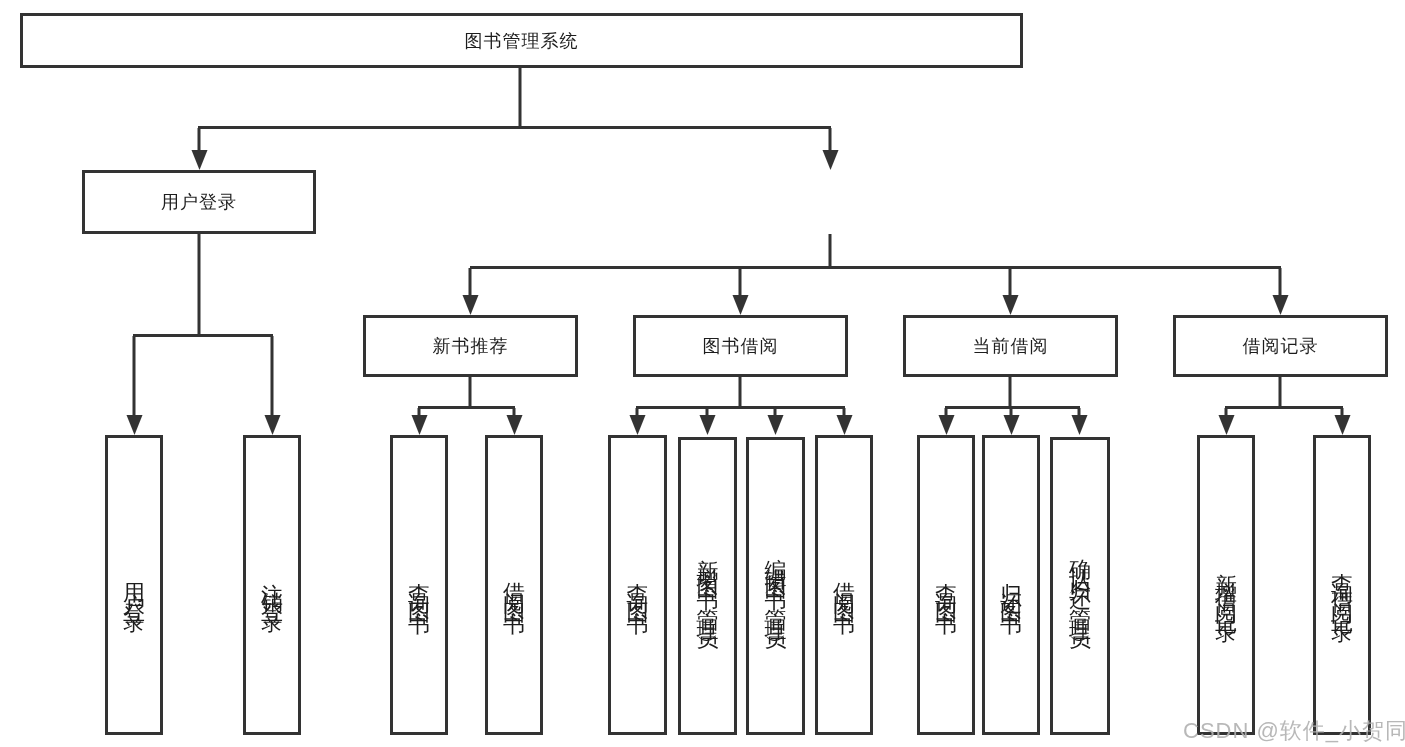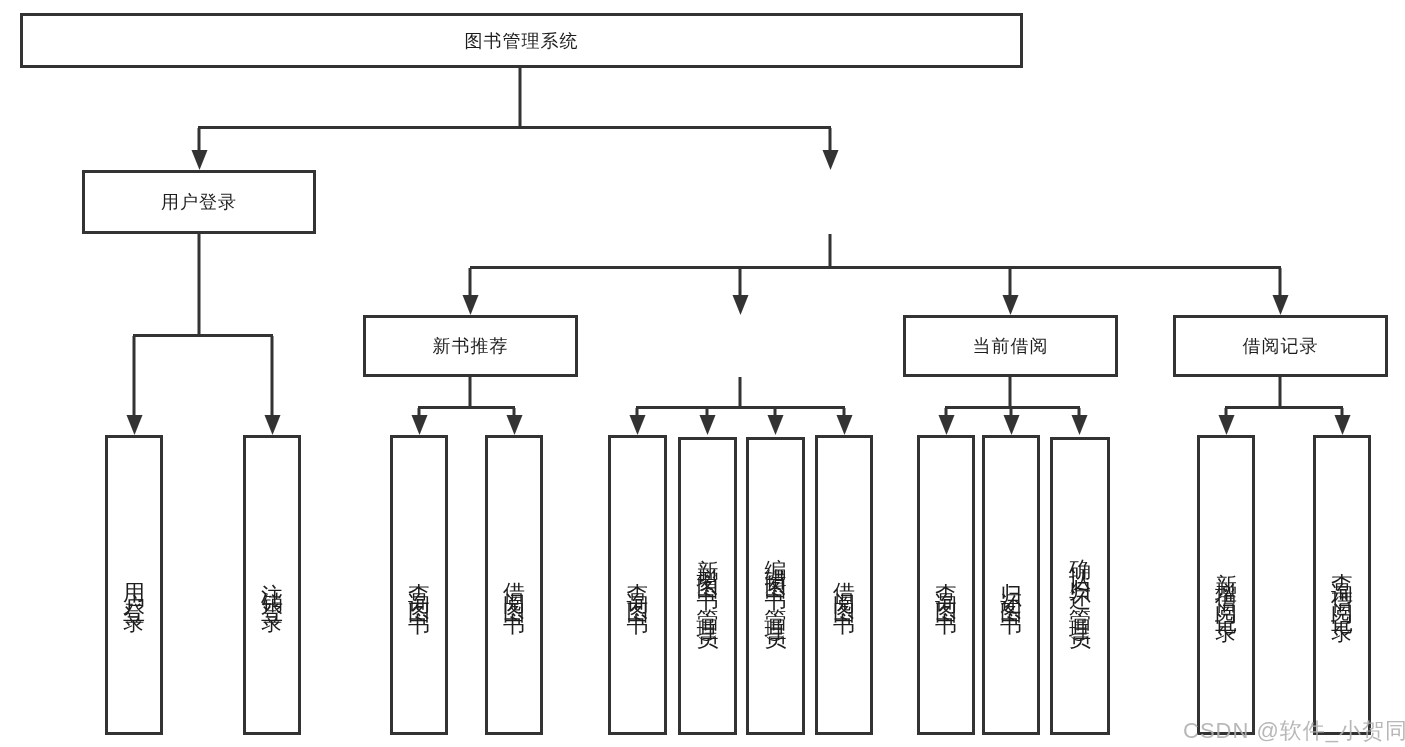--- a/index.html
+++ b/index.html
@@ -102,20 +102,23 @@
   <div class="vline" style="left:830px;top:234px;height:34px;"></div>
   <div class="hline" style="left:470px;top:266px;width:811px;"></div>
   <div class="drop" style="left:470px;top:268px;height:27px;"></div>
   <div class="drop" style="left:740px;top:268px;height:27px;"></div>
   <div class="drop" style="left:1010px;top:268px;height:27px;"></div>
   <div class="drop" style="left:1280px;top:268px;height:27px;"></div>
 
   <div class="node" style="left:363px;top:315px;width:215px;height:62px;">
     <span>新书推荐</span>
   </div>
+  <div class="node" style="left:633px;top:315px;width:215px;height:62px;">
+    <span>图书借阅</span>
+  </div>
   <div class="node" style="left:1173px;top:315px;width:215px;height:62px;">
     <span>借阅记录</span>
   </div>
   <div class="node" style="left:903px;top:315px;width:215px;height:62px;">
     <span>当前借阅</span>
   </div>
 
   <div class="vline" style="left:470px;top:377px;height:31px;"></div>
   <div class="vline" style="left:740px;top:377px;height:31px;"></div>
   <div class="vline" style="left:1010px;top:377px;height:31px;"></div>

